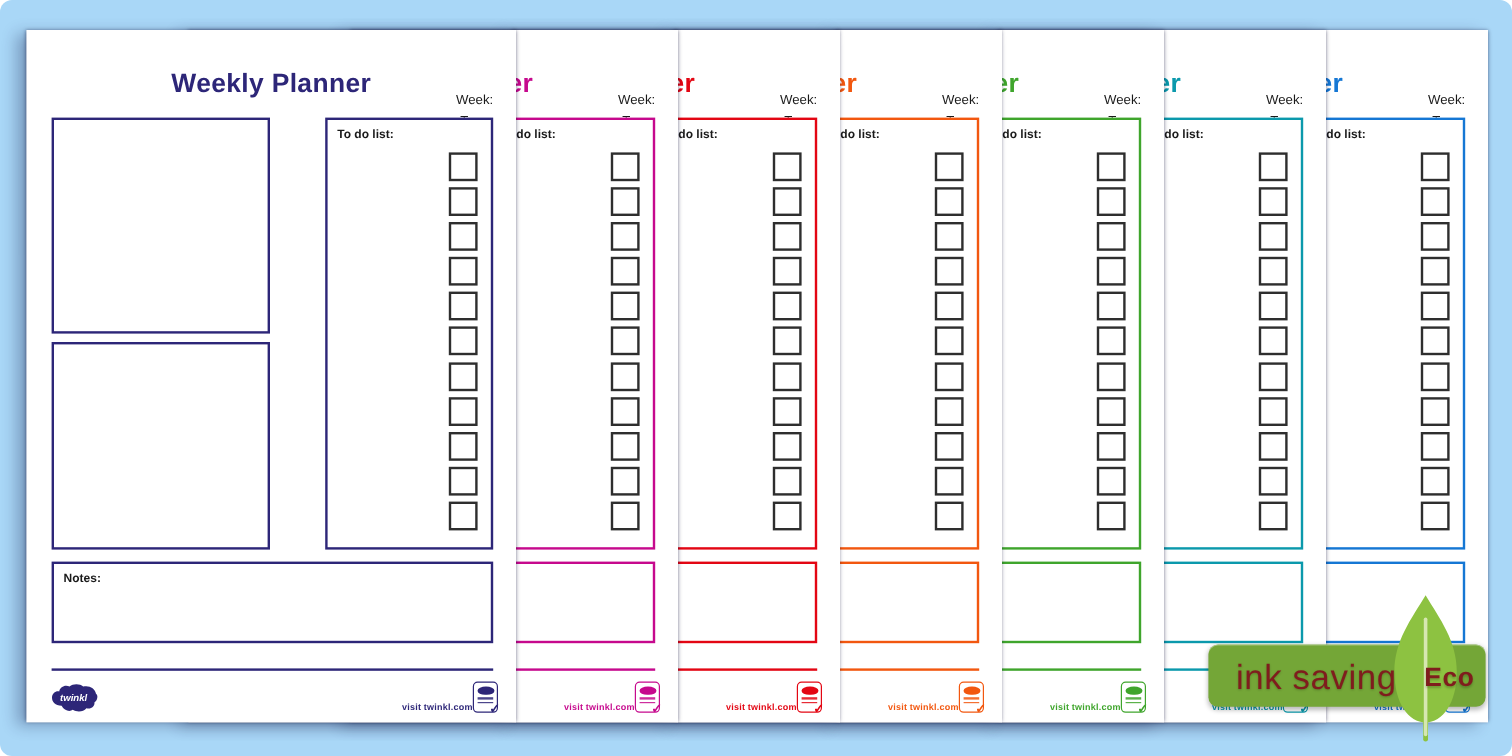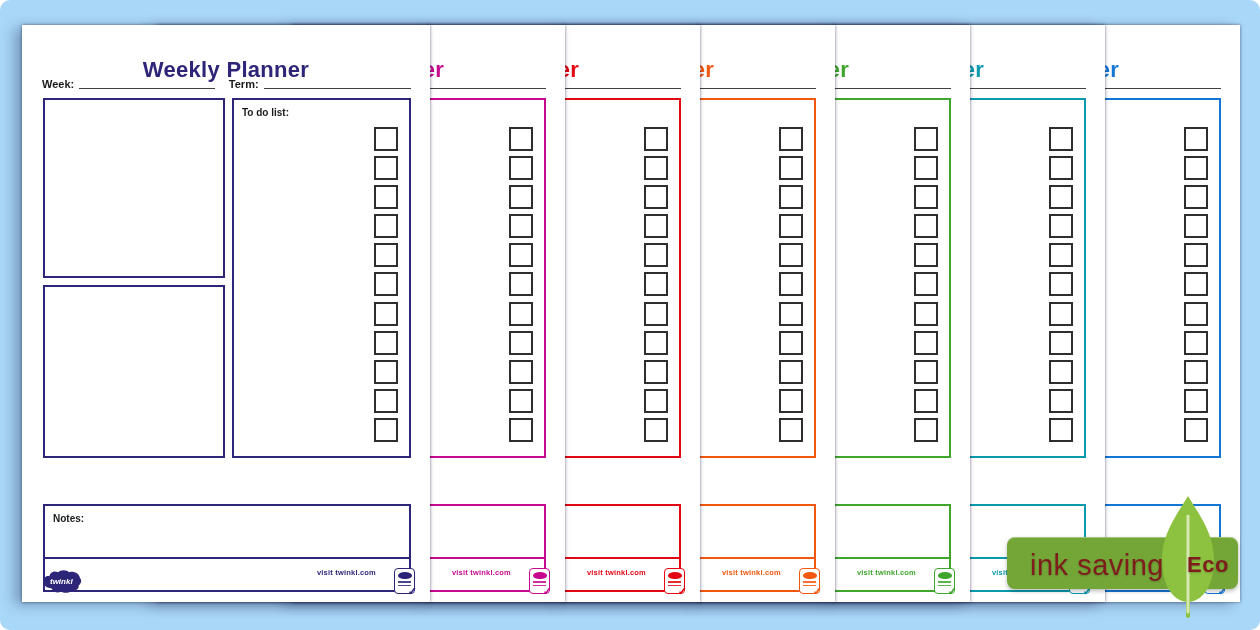--- a/index.html
+++ b/index.html
@@ -5,44 +5,44 @@
   html,body{margin:0;padding:0;background:#fff;font-family:"Liberation Sans",sans-serif;}
   .canvas{position:relative;width:1260px;height:630px;background:#a9d7f7;border-radius:10px;overflow:hidden;}
 
   
   .page{position:absolute;top:25px;width:408px;height:577px;background:#fff;
         box-shadow:0 0 3px rgba(10,10,50,.55), -8px 3px 12px rgba(25,35,80,.32);}
   .page-inner{position:relative;width:100%;height:100%;}
   .title{position:absolute;top:16px;left:0;right:0;margin:16px;text-align:center;
          font-size:22px;font-weight:bold;color:var(--accent);letter-spacing:.3px;}
   .wt-row{position:absolute;top:52px;left:20px;right:19px;display:flex;align-items:flex-end;
-          font-size:11px;font-weight:bold;color:#1a1a1a;}
+          font-size:11px;font-weight:normal;color:#1a1a1a;flex-direction:column;}
   .wt-label{white-space:nowrap;line-height:14px;}
   .wt-label.term{margin-left:14px;}
   .wt-line{flex:1;border-bottom:1.5px solid #3f3f3f;margin-left:5px;margin-bottom:2px;height:10px;}
   .wt-line.short{flex:0.92;}
 
   .grid{position:absolute;top:73px;left:21px;right:19px;height:360px;display:flex;gap:7px;}
   .left-col{width:182px;display:flex;flex-direction:column;gap:7px;}
   .box{border:2px solid var(--accent);background:#fff;box-sizing:border-box;}
   .box-top{height:180px;}
   .box-bottom{flex:1;}
-  .todo{flex:1;position:relative;}
+  .todo{flex:1;position:relative;margin-left:39px;}
   .box-label{position:absolute;top:7px;left:8px;font-size:10px;font-weight:600;color:#1a1a1a;}
   .checkboxes{position:absolute;top:27px;bottom:14px;right:11px;display:flex;
               flex-direction:column;justify-content:space-between;}
   .checkbox{width:20px;height:20px;border:2px solid #2e2e2e;background:#fff;box-sizing:content-box;}
 
-  .notes{position:absolute;top:443px;left:21px;right:19px;height:88px;margin-top:36px;}
+  .notes{position:absolute;top:443px;left:21px;right:19px;height:68px;}
   .rule{position:absolute;top:532px;left:21px;right:19px;border-top:2px solid var(--accent);}
 
   .footer{position:absolute;top:537px;left:20px;right:15px;height:38px;
           display:flex;align-items:center;justify-content:space-between;}
   .logo{width:40px;height:25px;}
-  .footer-right{display:flex;align-items:flex-start;gap:18px;}
+  .footer-right{display:flex;align-items:flex-end;gap:0;}
   .visit{font-size:7.5px;font-weight:bold;color:var(--accent);letter-spacing:.2px;}
   .badge{width:21px;height:26px;border:1.5px solid var(--accent);border-radius:4px;position:relative;
          display:flex;flex-direction:column;align-items:center;padding-top:3px;box-sizing:border-box;background:#fff;}
   .badge-cloud{width:14px;height:7px;border-radius:50% 50% 45% 45%;background:var(--accent);}
   .badge-line{width:13px;height:1.5px;background:var(--accent);opacity:.85;margin-top:2px;}
   .badge-tick{position:absolute;right:-3px;bottom:-4px;font-size:11px;font-weight:bold;
               color:var(--accent);line-height:1;}
 
   
   .eco-bar{position:absolute;left:1007px;top:537px;width:231px;height:52px;border-radius:8px;

